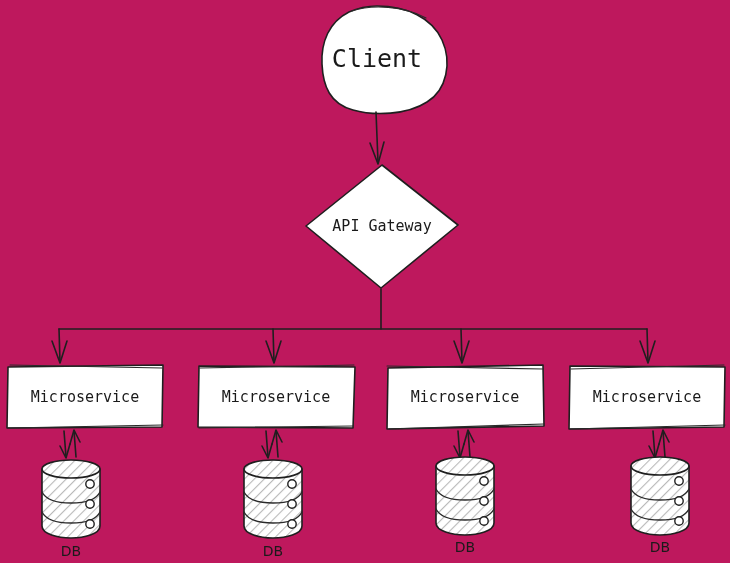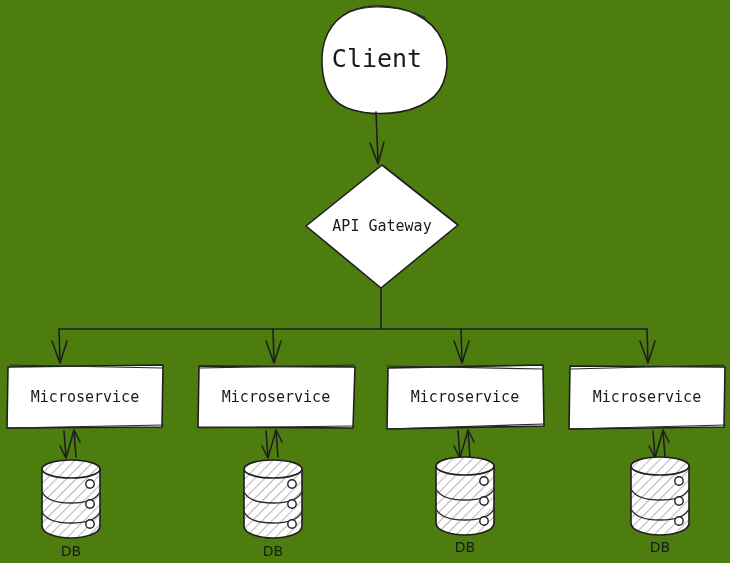--- a/index.html
+++ b/index.html
@@ -4,21 +4,21 @@
 <style>
   html, body {
     margin: 0;
     padding: 0;
     background: #ffffff;
   }
   #canvas {
     position: relative;
     width: 730px;
     height: 563px;
-    background: #4d7c0f;
+    background: #be185d;
     overflow: hidden;
     font-family: "DejaVu Sans Mono", "Liberation Mono", monospace;
   }
   svg.diagram {
     position: absolute;
     left: 0;
     top: 0;
     width: 730px;
     height: 563px;
   }

